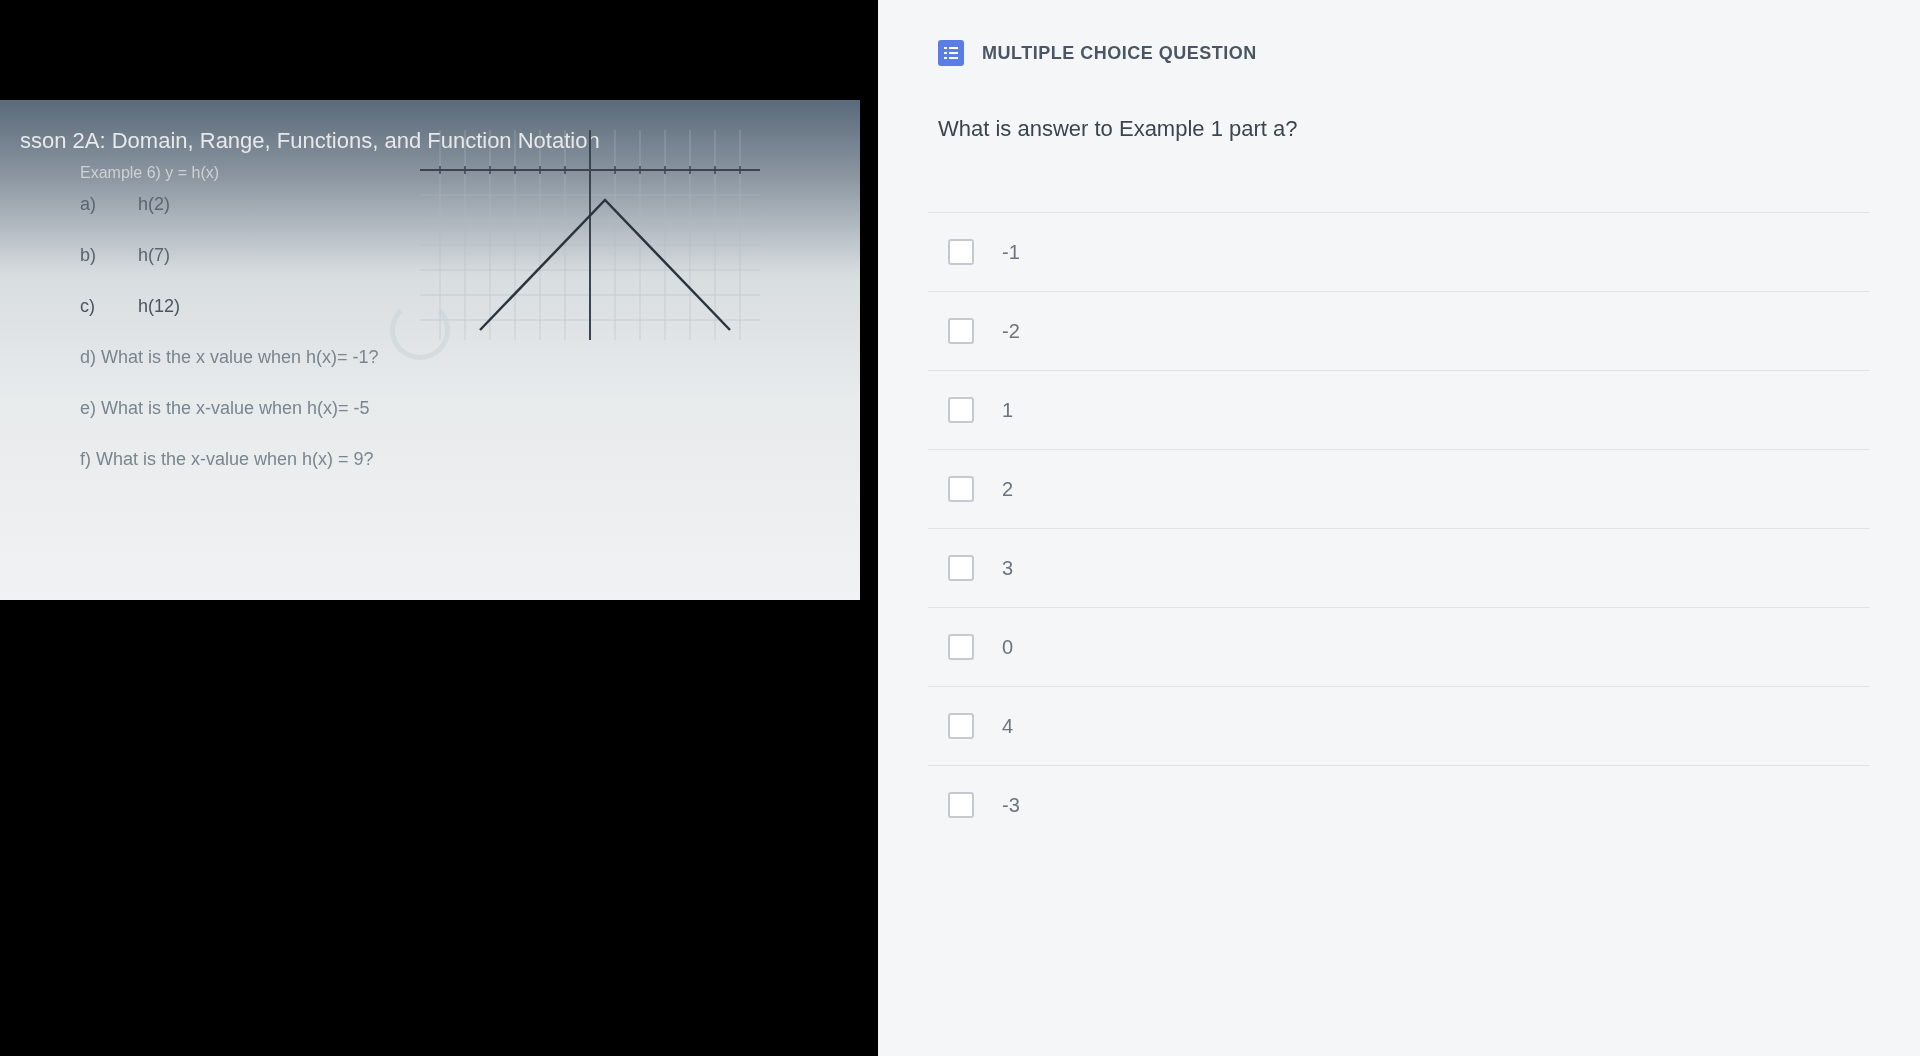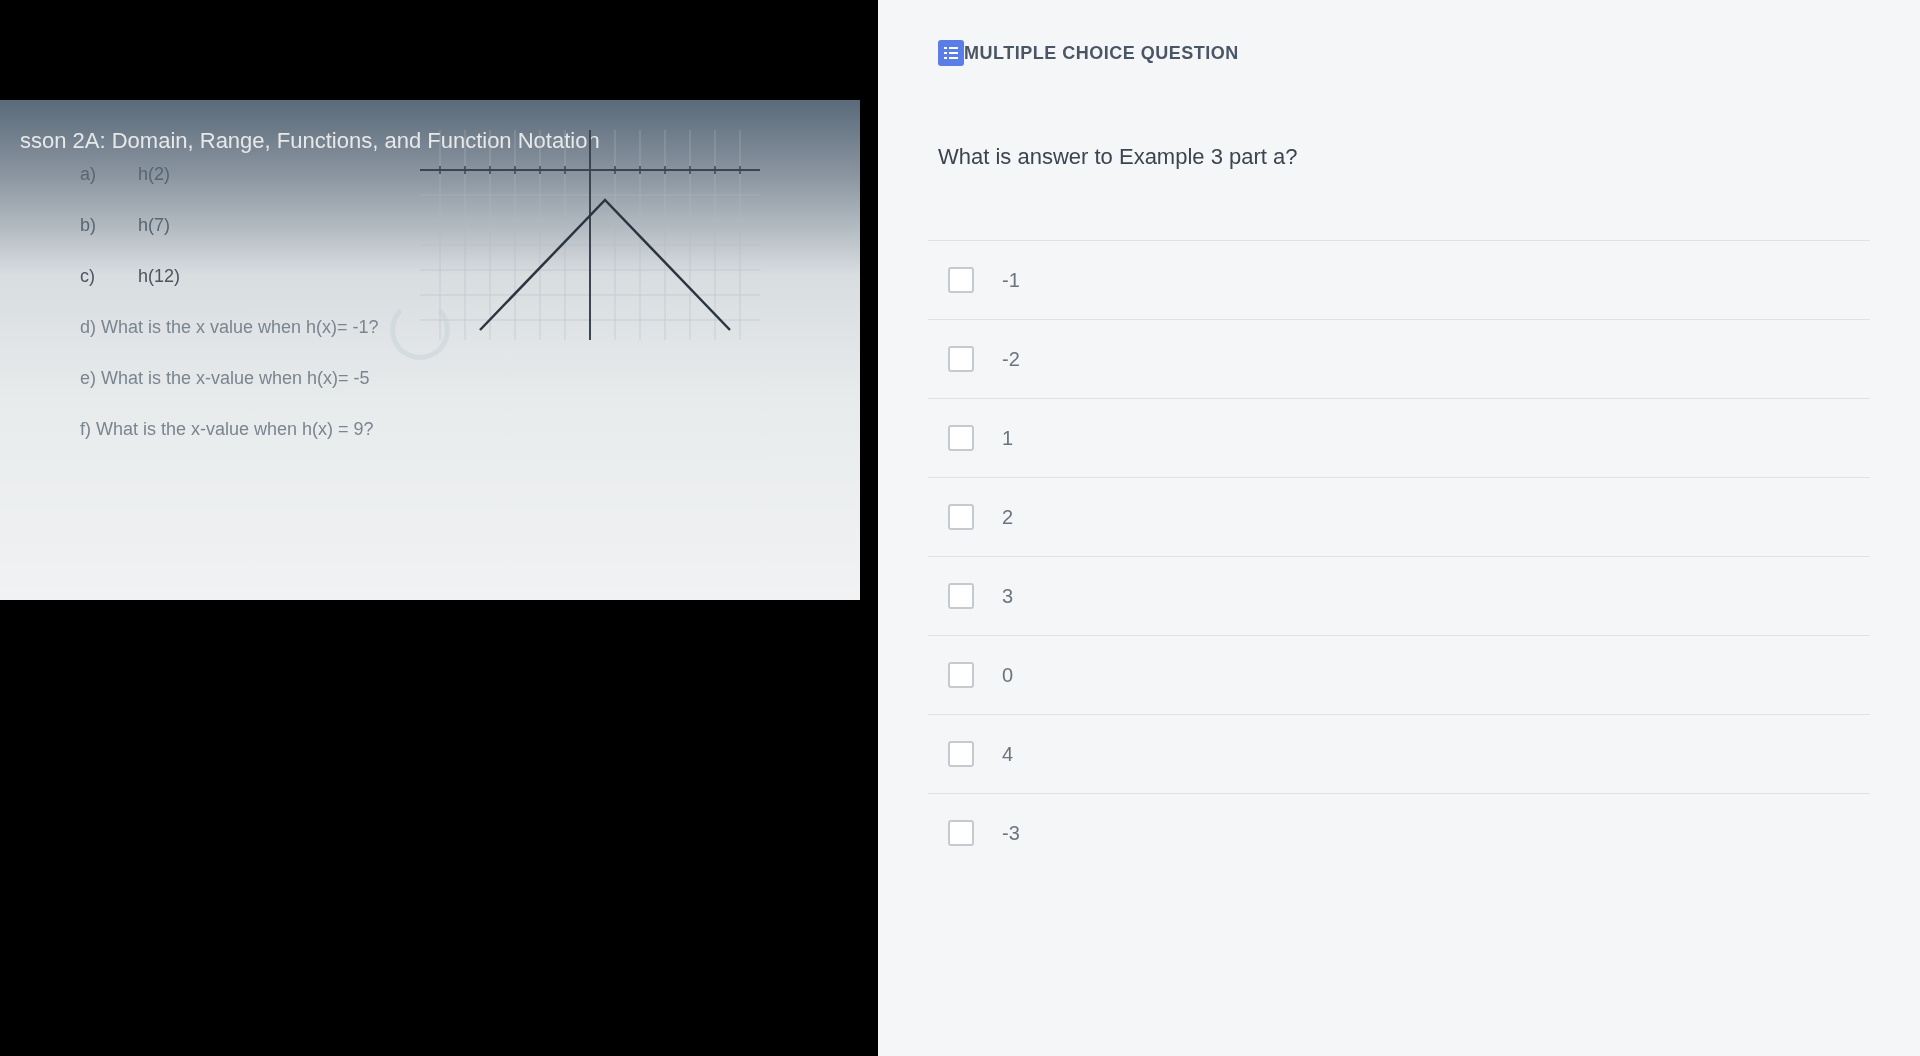--- a/index.html
+++ b/index.html
@@ -86,21 +86,22 @@
     }
     .right-panel {
       flex: 1;
       background: #f5f6f7;
       padding: 40px 50px;
       position: relative;
     }
     .mc-header {
       display: flex;
       align-items: center;
-      margin-bottom: 78px;
+      gap: 18px;
+      margin-bottom: 50px;
       margin-left: 10px;
     }
     .mc-icon {
       width: 26px;
       height: 26px;
       background: #5a7de8;
       border-radius: 3px;
       display: flex;
       align-items: center;
       justify-content: center;
@@ -150,20 +151,21 @@
       font-size: 20px;
       font-weight: 500;
     }
   </style>
 </head>
 <body>
 
 <div class="left-panel">
   <div class="lesson-content">
     <div class="lesson-title">sson 2A: Domain, Range, Functions, and Function Notation</div>
+    <div class="example-header">Example 6)    y = h(x)</div>
 
     <div class="question-row">
       <span class="q-label">a)</span>
       <span class="q-text">h(2)</span>
     </div>
     <div class="question-row">
       <span class="q-label">b)</span>
       <span class="q-text">h(7)</span>
     </div>
     <div class="question-row darker">
@@ -231,21 +233,21 @@
         <rect x="5" y="0" width="9" height="2"></rect>
         <rect x="0" y="5" width="3" height="2"></rect>
         <rect x="5" y="5" width="9" height="2"></rect>
         <rect x="0" y="10" width="3" height="2"></rect>
         <rect x="5" y="10" width="9" height="2"></rect>
       </svg>
     </div>
     <div class="mc-title">MULTIPLE CHOICE QUESTION</div>
   </div>
 
-  <div class="question-text">What is answer to Example 3 part a?</div>
+  <div class="question-text">What is answer to Example 1 part a?</div>
 
   <div class="options-container">
     <div class="answer-option">
       <div class="checkbox"></div>
       <div class="answer-text">-1</div>
     </div>
     <div class="answer-option">
       <div class="checkbox"></div>
       <div class="answer-text">-2</div>
     </div>

